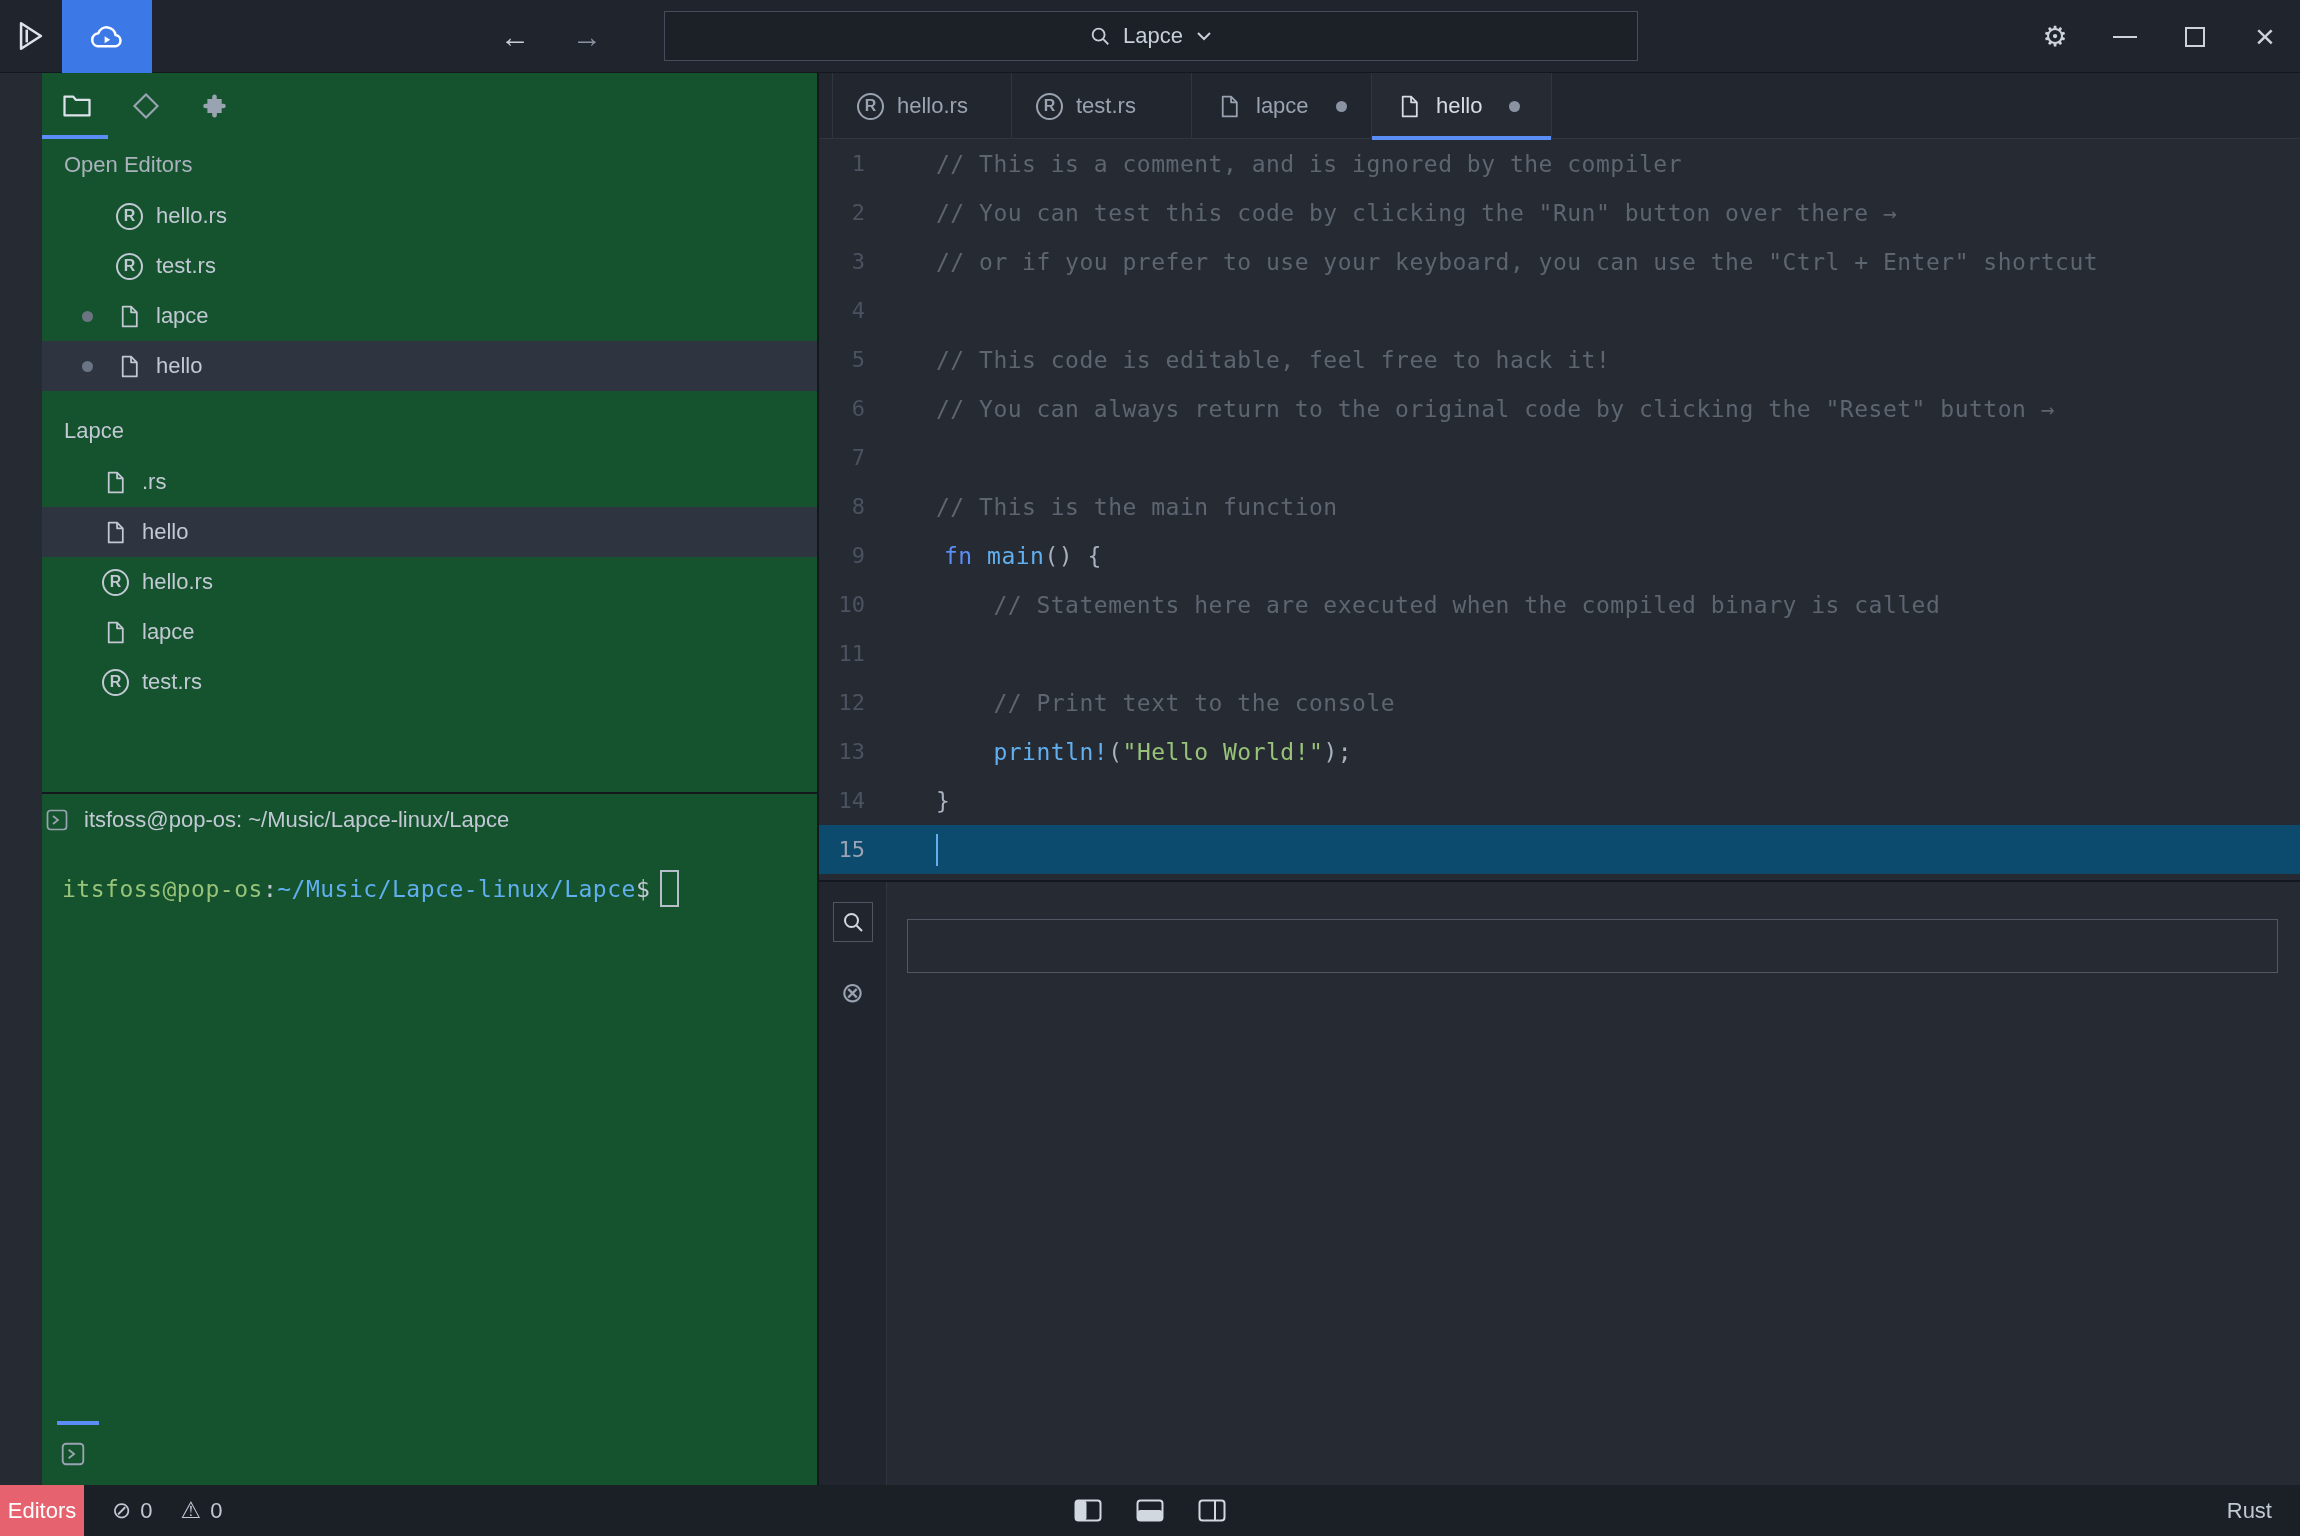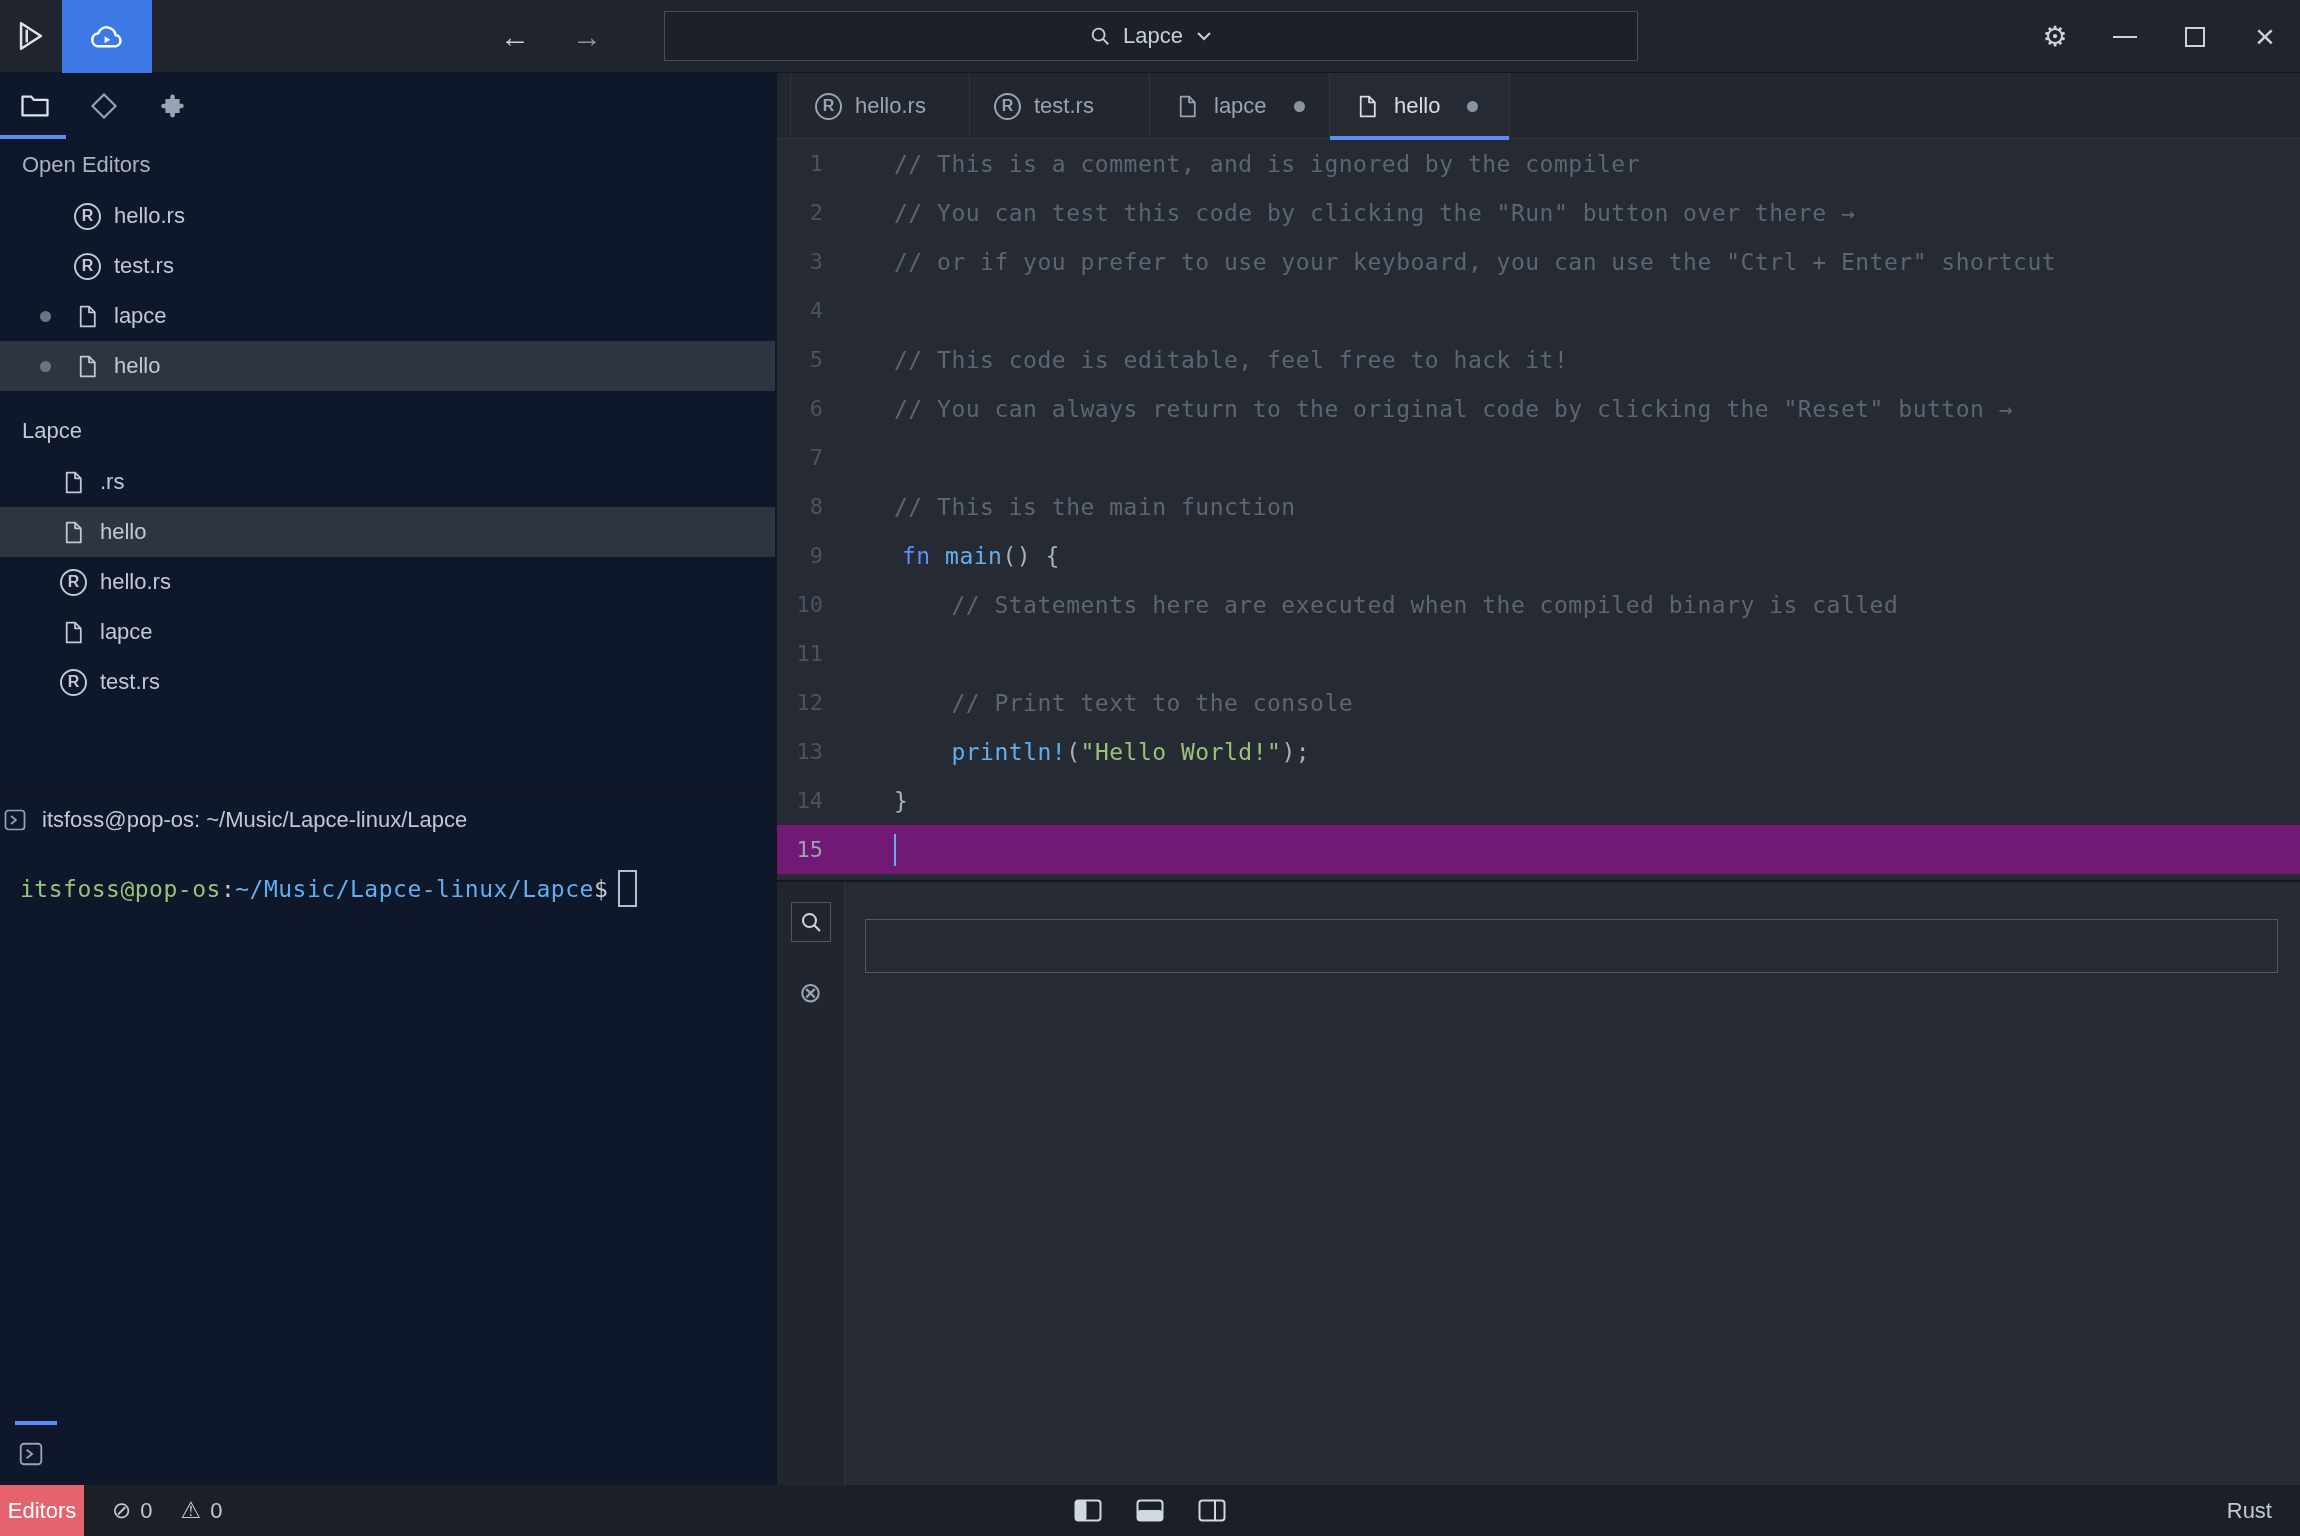--- a/index.html
+++ b/index.html
@@ -19,21 +19,21 @@
     background:#1c2027; border:1px solid #464d5a; display:flex; align-items:center; justify-content:center; gap:12px; cursor:pointer; }
   .palette-label { font-size:22px; color:#c8cfd9; }
   .win-controls { position:absolute; right:0; top:0; height:73px; display:flex; align-items:center; }
   .wc { width:70px; height:73px; display:flex; align-items:center; justify-content:center; font-size:28px; color:#cdd3dc; cursor:pointer; }
   .wc.close { font-size:34px; }
   .minline { width:24px; height:2px; background:#cdd3dc; display:block; }
   .maxbox { width:20px; height:20px; border:2px solid #cdd3dc; display:block; }
 
   
   .workbench { position:absolute; left:0; top:73px; width:2300px; height:1412px; display:flex; }
-  .left-col { width:777px; background:#0f172a; border-right:2px solid #14181e; position:relative; }
+  .left-col { width:777px; background:#14532d; border-right:2px solid #14181e; position:relative;margin-left:42px; }
   .right-col { flex:1; position:relative; background:#262b33; }
 
   
   .panel-tabs { height:66px; display:flex; align-items:center; position:relative; }
   .ptab { width:69px; height:66px; display:flex; align-items:center; justify-content:center; cursor:pointer; color:#9aa3b1; }
   .ptab.active { color:#dde3ea; }
   .ptab-underline { position:absolute; left:0; top:62px; width:66px; height:4px; background:#5a8df5; }
 
   .section-header { height:52px; display:flex; align-items:center; padding-left:22px; font-size:22px; color:#aab2bd; }
   .section-header.ws { margin-top:14px; color:#c2c9d4; }
@@ -67,21 +67,21 @@
     font-size:22px; color:#9aa3b1; cursor:pointer; position:relative; min-width:180px; }
   .tab:first-child { margin-left:13px; border-left:1px solid #30363f; }
   .tab.active { background:#262b33; color:#d7dde6; }
   .tab.active::after { content:""; position:absolute; left:0; right:0; bottom:-1px; height:4px; background:#5a8df5; }
   .tab .rust-icon, .tab .file-icon { color:inherit; border-color:currentColor; }
   .tabdot { margin-left:14px; background:#8a93a2; }
 
   
   .code-area { position:absolute; left:0; top:66px; right:0; height:741px; overflow:hidden; }
   .code-line { height:49px; display:flex; align-items:center; }
-  .code-line.current { background:#701a75; }
+  .code-line.current { background:#0c4a6e; }
   .gutter { width:68px; text-align:right; padding-right:22px; font-family:"DejaVu Sans Mono",monospace;
     font-size:22px; color:#4b5260; flex:none; }
   .code-line.current .gutter { color:#9ba4b4; }
   .code-text { font-family:"DejaVu Sans Mono",monospace; font-size:23px; letter-spacing:0.5px;
     white-space:pre; padding-left:49px; color:#a8b1bf; display:flex; align-items:center; }
   .c-com { color:#5d6571; } .c-kw { color:#5a8df5;margin-left:8px; } .c-fn { color:#61afef; }
   .c-str { color:#98c379; } .c-pun, .c-txt { color:#a8b1bf; }
   .caret { width:2px; height:32px; background:#61afef; display:inline-block; }
 
   

